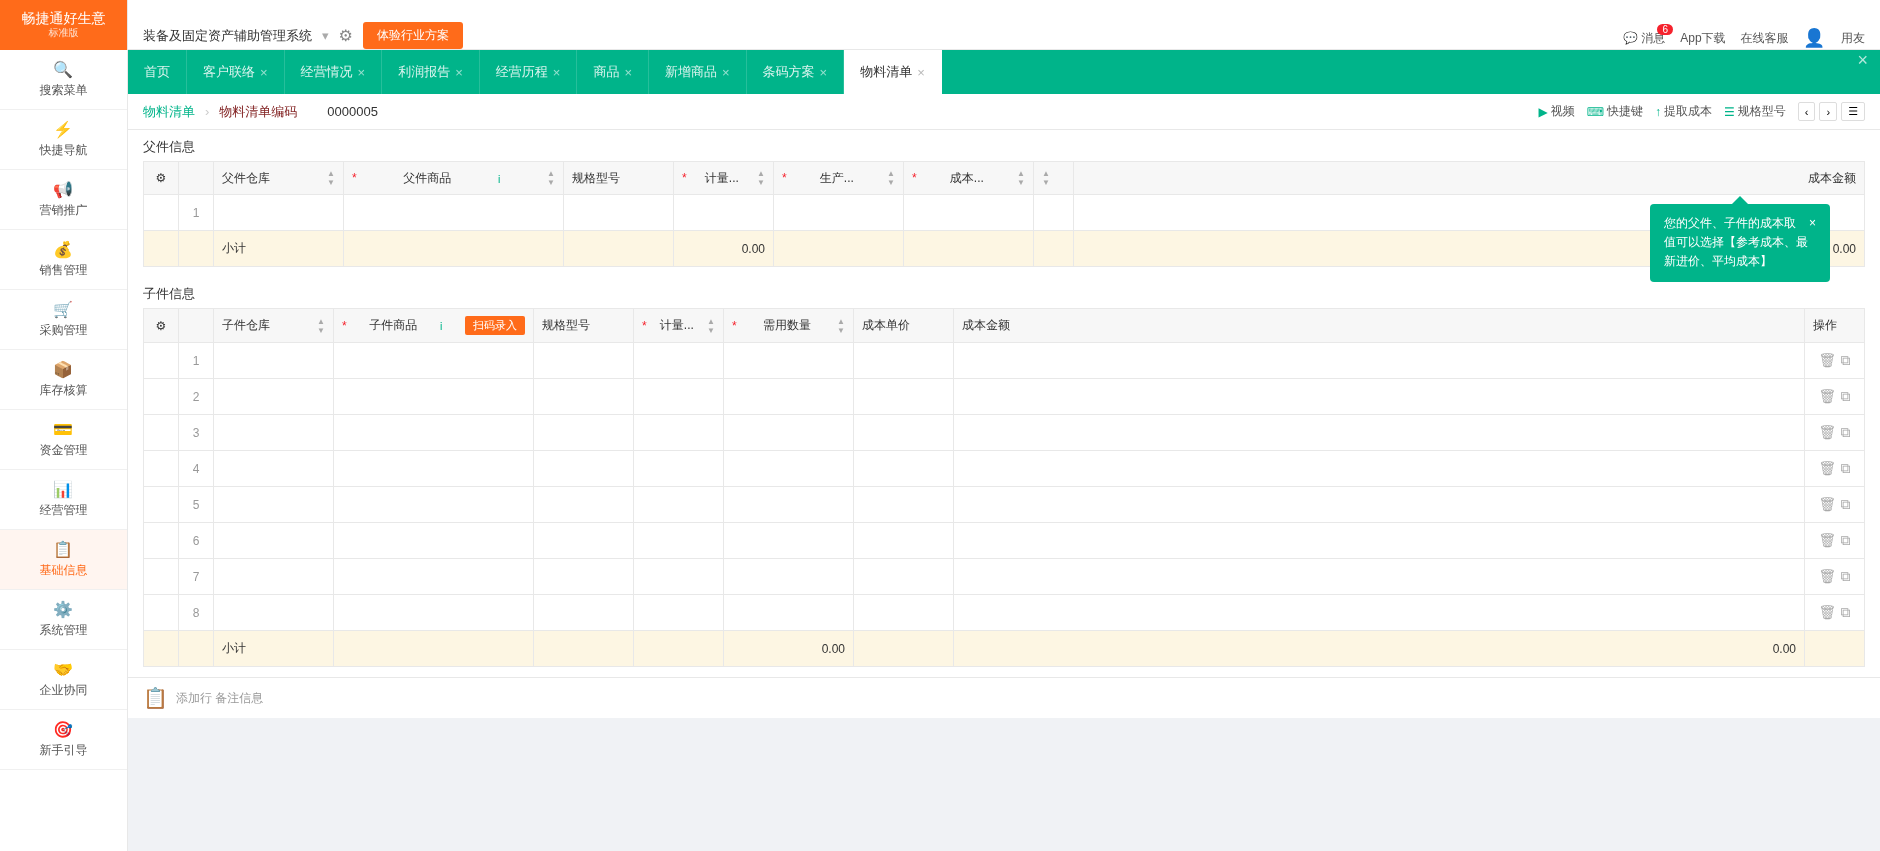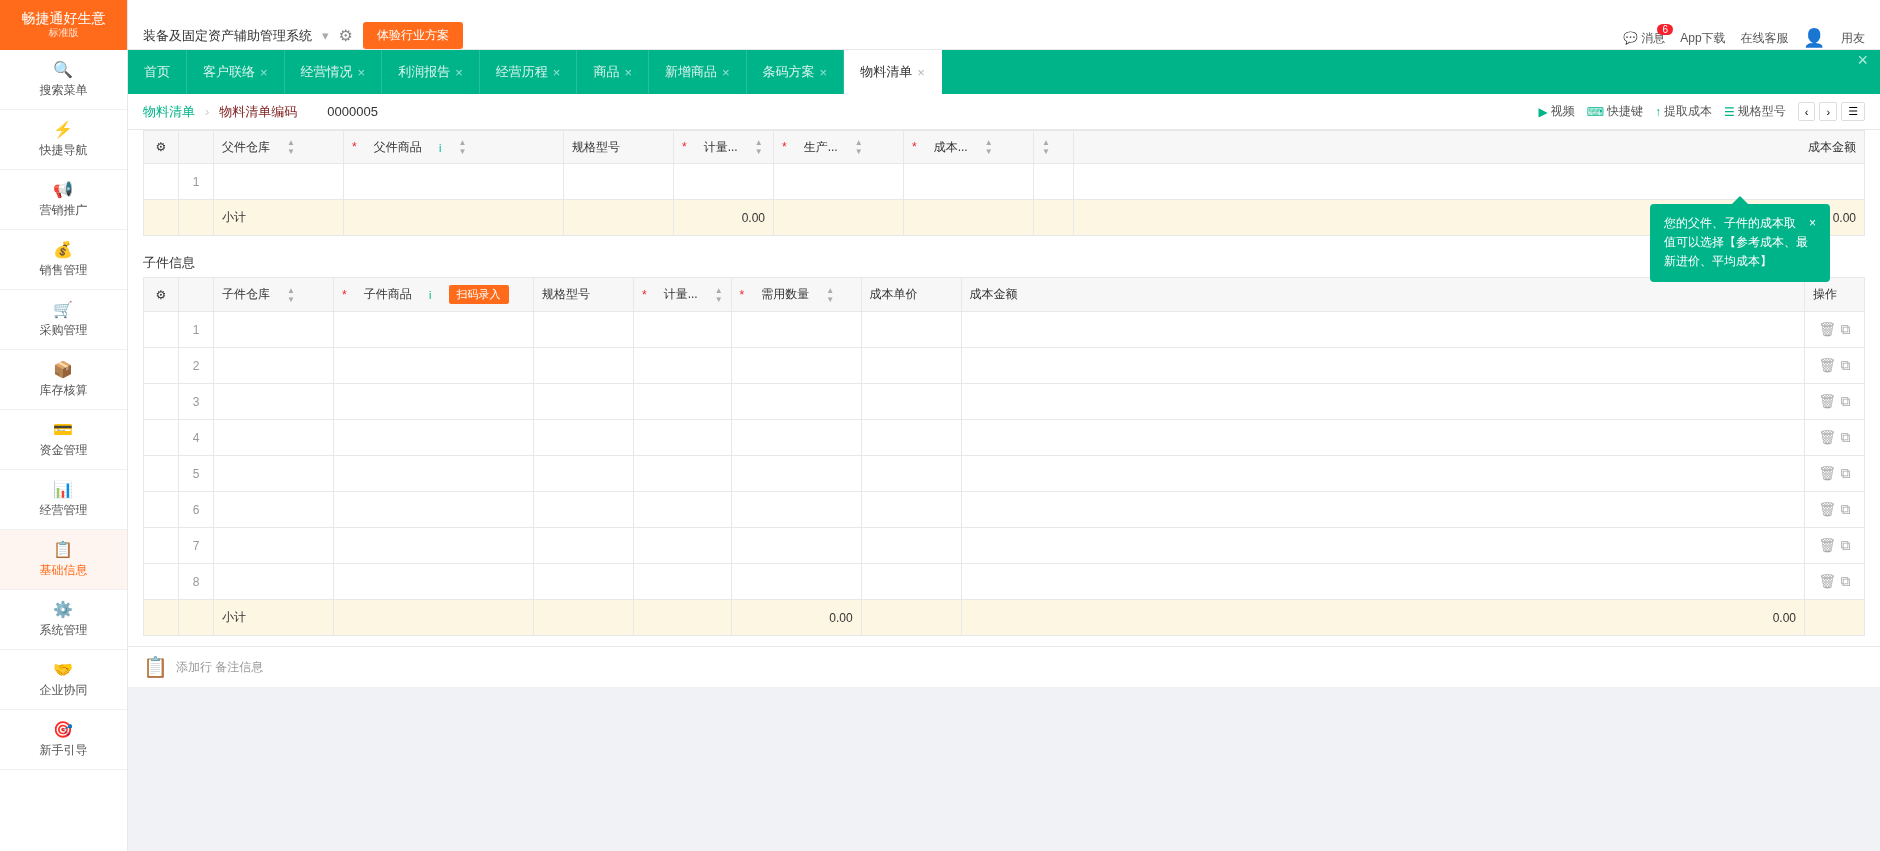--- a/index.html
+++ b/index.html
@@ -55,21 +55,21 @@
     
     .table-wrap { padding: 0 15px 10px; background: #fff; }
     table { width: 100%; border-collapse: collapse; font-size: 12px; }
     table th { background: #f7f7f7; border: 1px solid #e8e8e8; padding: 7px 8px; text-align: left; font-weight: normal; color: #333; white-space: nowrap; }
     table td { border: 1px solid #e8e8e8; padding: 7px 8px; color: #333; height: 36px; }
     table .subtotal-row td { background: #fdf6e3; font-weight: normal; }
     table .subtotal-row td.number { text-align: right; }
     .required { color: #f5222d; }
     .col-settings { width: 32px; text-align: center; cursor: pointer; }
     .col-num { width: 30px; text-align: center; color: #999; }
-    .th-with-sort { display: flex; align-items: center; gap: 17px; }
+    .th-with-sort { display: flex; align-items: center; gap: 3px; justify-content: space-between; }
     .sort-arrows { display: flex; flex-direction: column; font-size: 8px; color: #aaa; }
     .scan-btn { background: #ff6b1a; color: #fff; border: none; padding: 2px 8px; border-radius: 2px; cursor: pointer; font-size: 11px; }
     .action-icons { display: flex; gap: 4px; justify-content: center; }
     .action-icon { color: #aaa; cursor: pointer; font-size: 14px; }
 
     
     .tooltip-box { position: absolute; top: 110px; right: 80px; background: #00b48a; color: #fff; border-radius: 4px; padding: 10px 14px; font-size: 12px; line-height: 1.6; max-width: 180px; z-index: 100; }
     .tooltip-box::before { content: ''; position: absolute; top: -8px; left: 50%; transform: translateX(-50%); border-left: 8px solid transparent; border-right: 8px solid transparent; border-bottom: 8px solid #00b48a; }
     .tooltip-close { float: right; cursor: pointer; margin-left: 5px; }
 
@@ -255,20 +255,21 @@
             <button class="nav-arrow">☰</button>
           </div>
         </div>
       </div>
 
       <div class="tooltip-box" style="position:absolute;top:110px;right:50px;">
         <span class="tooltip-close">×</span>
         <span>您的父件、子件的成本取值可以选择【参考成本、最新进价、平均成本】</span>
       </div>
 
+      <div class="section-title">父件信息</div>
       <div class="table-wrap">
         <table>
           <thead>
             <tr>
               <th class="parent-col-settings col-settings">⚙</th>
               <th class="parent-col-num"></th>
               <th class="parent-col-warehouse">
                 <div class="th-with-sort">
                     <span>父件仓库</span>
                     <div class="sort-arrows">

